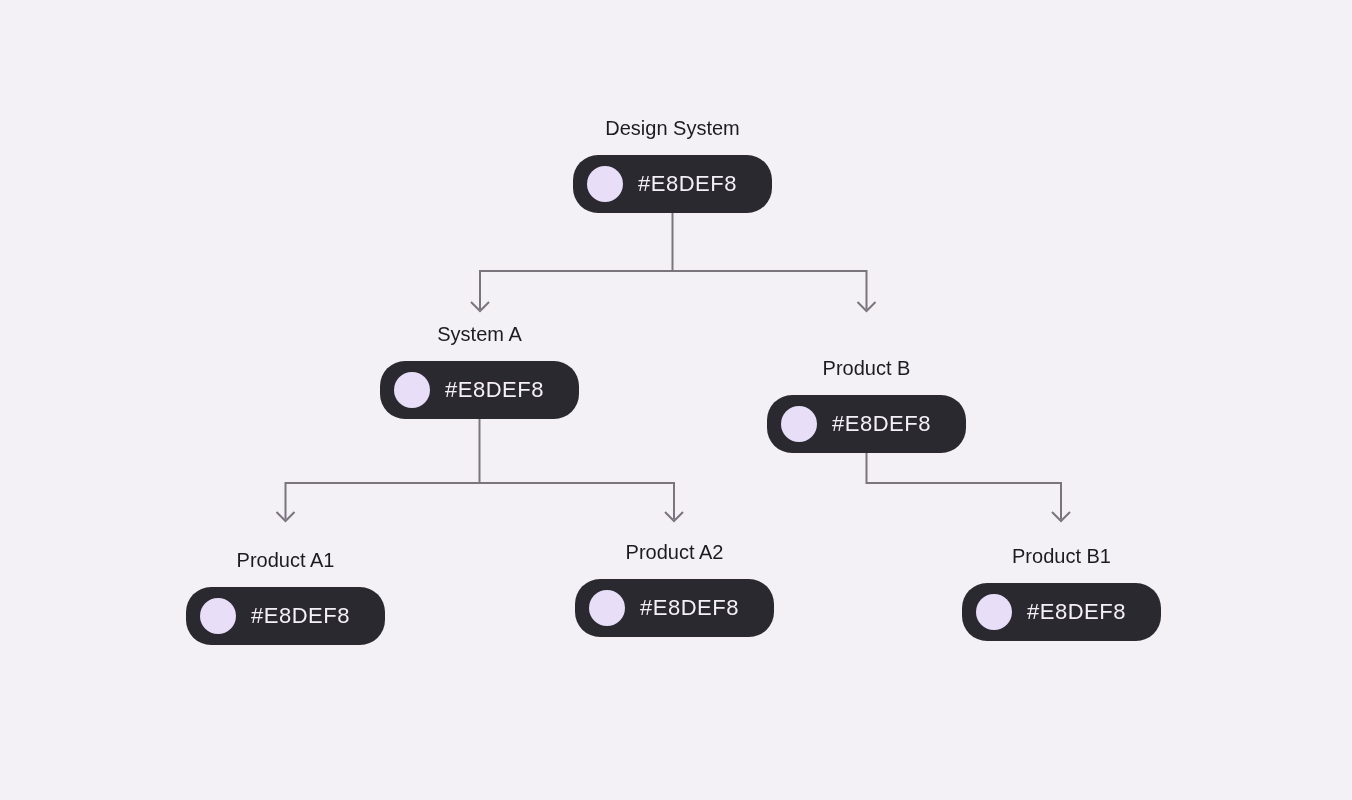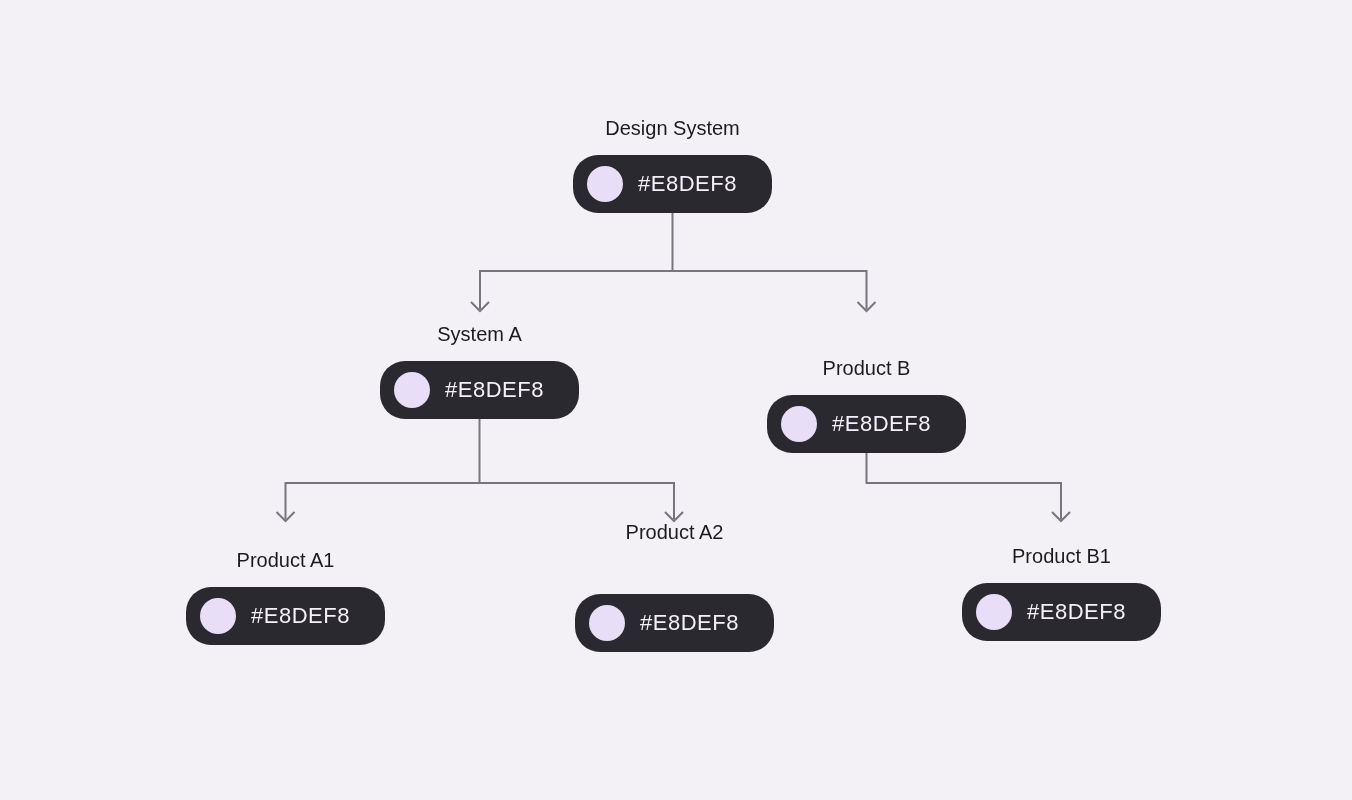--- a/index.html
+++ b/index.html
@@ -69,21 +69,21 @@
     font-weight: 500;
     letter-spacing: 0.5px;
     color: var(--pill-text);
     white-space: nowrap;
   }
   
   .pos-design-system { left: 573px; top: 116px; }
   .pos-product-a     { left: 380px; top: 322px; }
   .pos-product-b     { left: 767px; top: 312px; margin-top: 44px; }
   .pos-product-a1    { left: 186px; top: 548px; }
-  .pos-product-a2    { left: 575px; top: 520px; gap: 35px; }
+  .pos-product-a2    { left: 575px; top: 540px; }
   .pos-product-b1    { left: 962px; top: 544px; }
 </style>
 </head>
 <body>
 
 <div class="canvas">
 
   <svg class="edges" viewBox="0 0 1352 800" xmlns="http://www.w3.org/2000/svg">
 
     <path d="M672.5 205 V271"></path>

